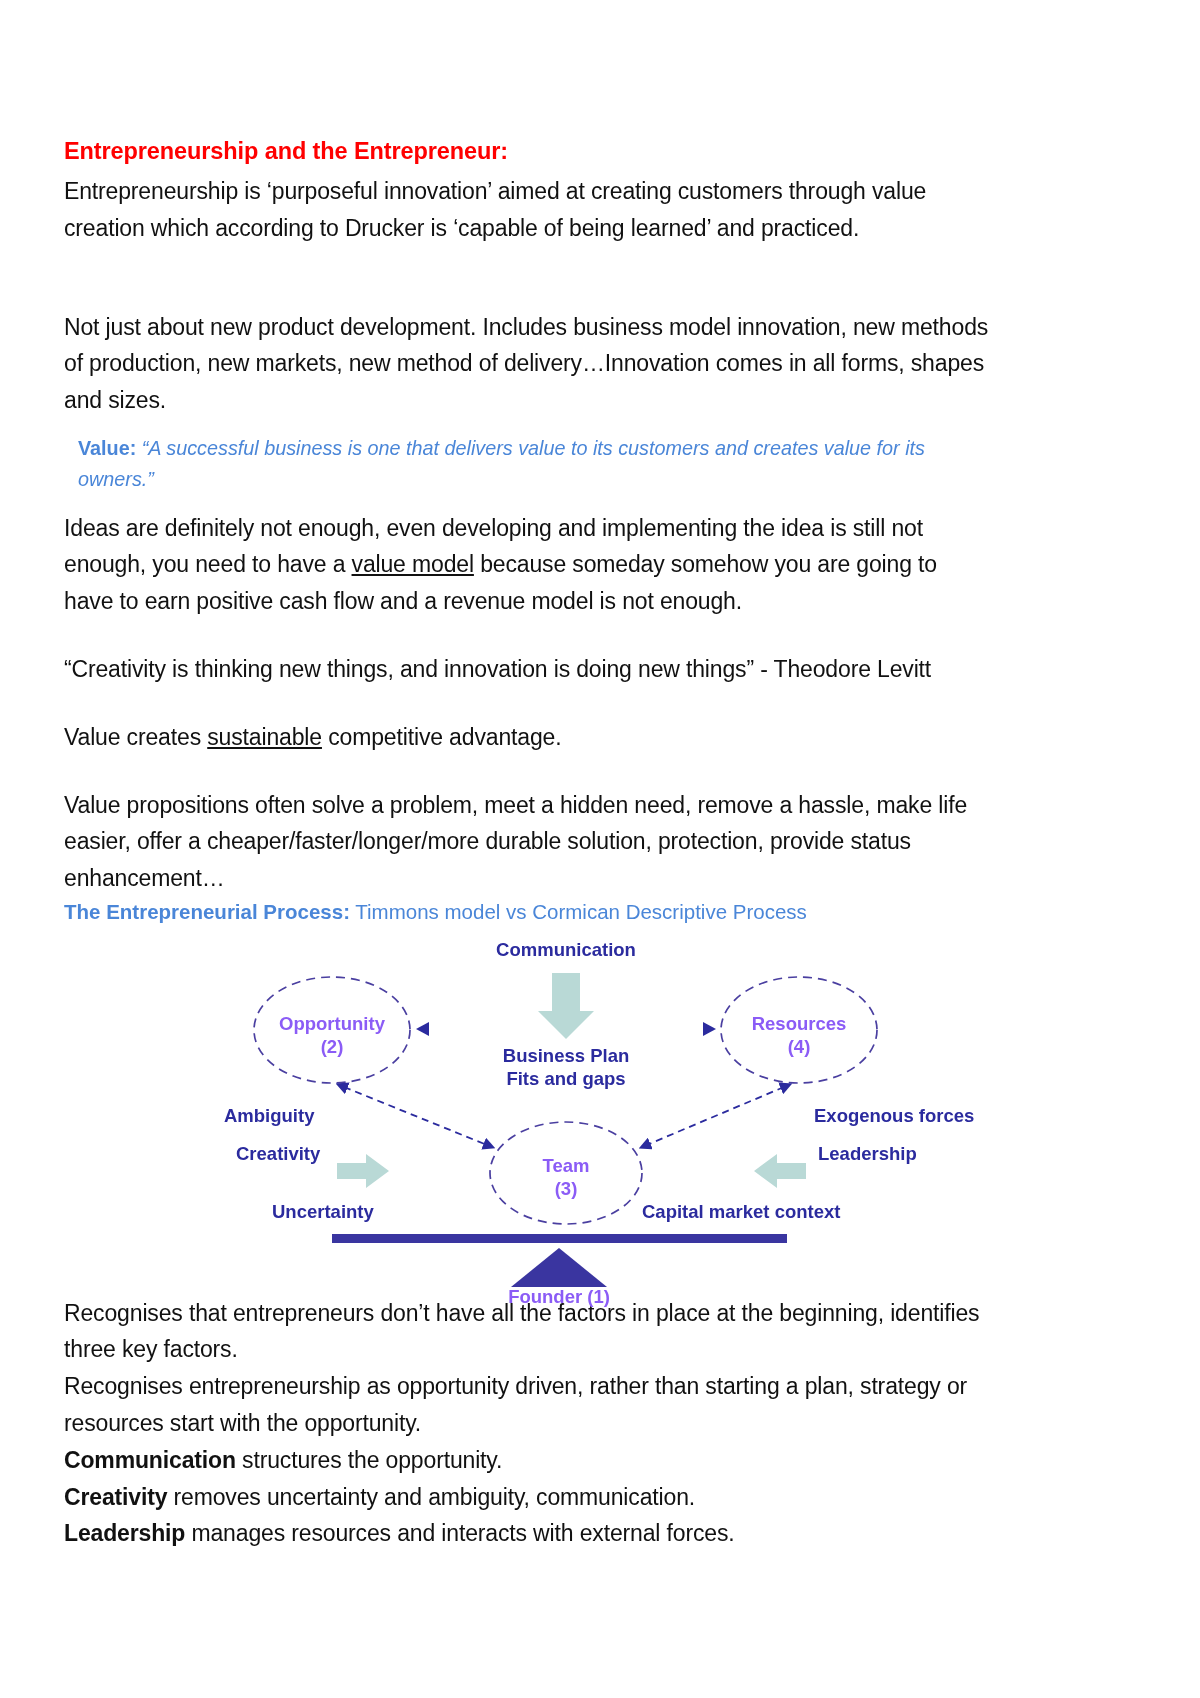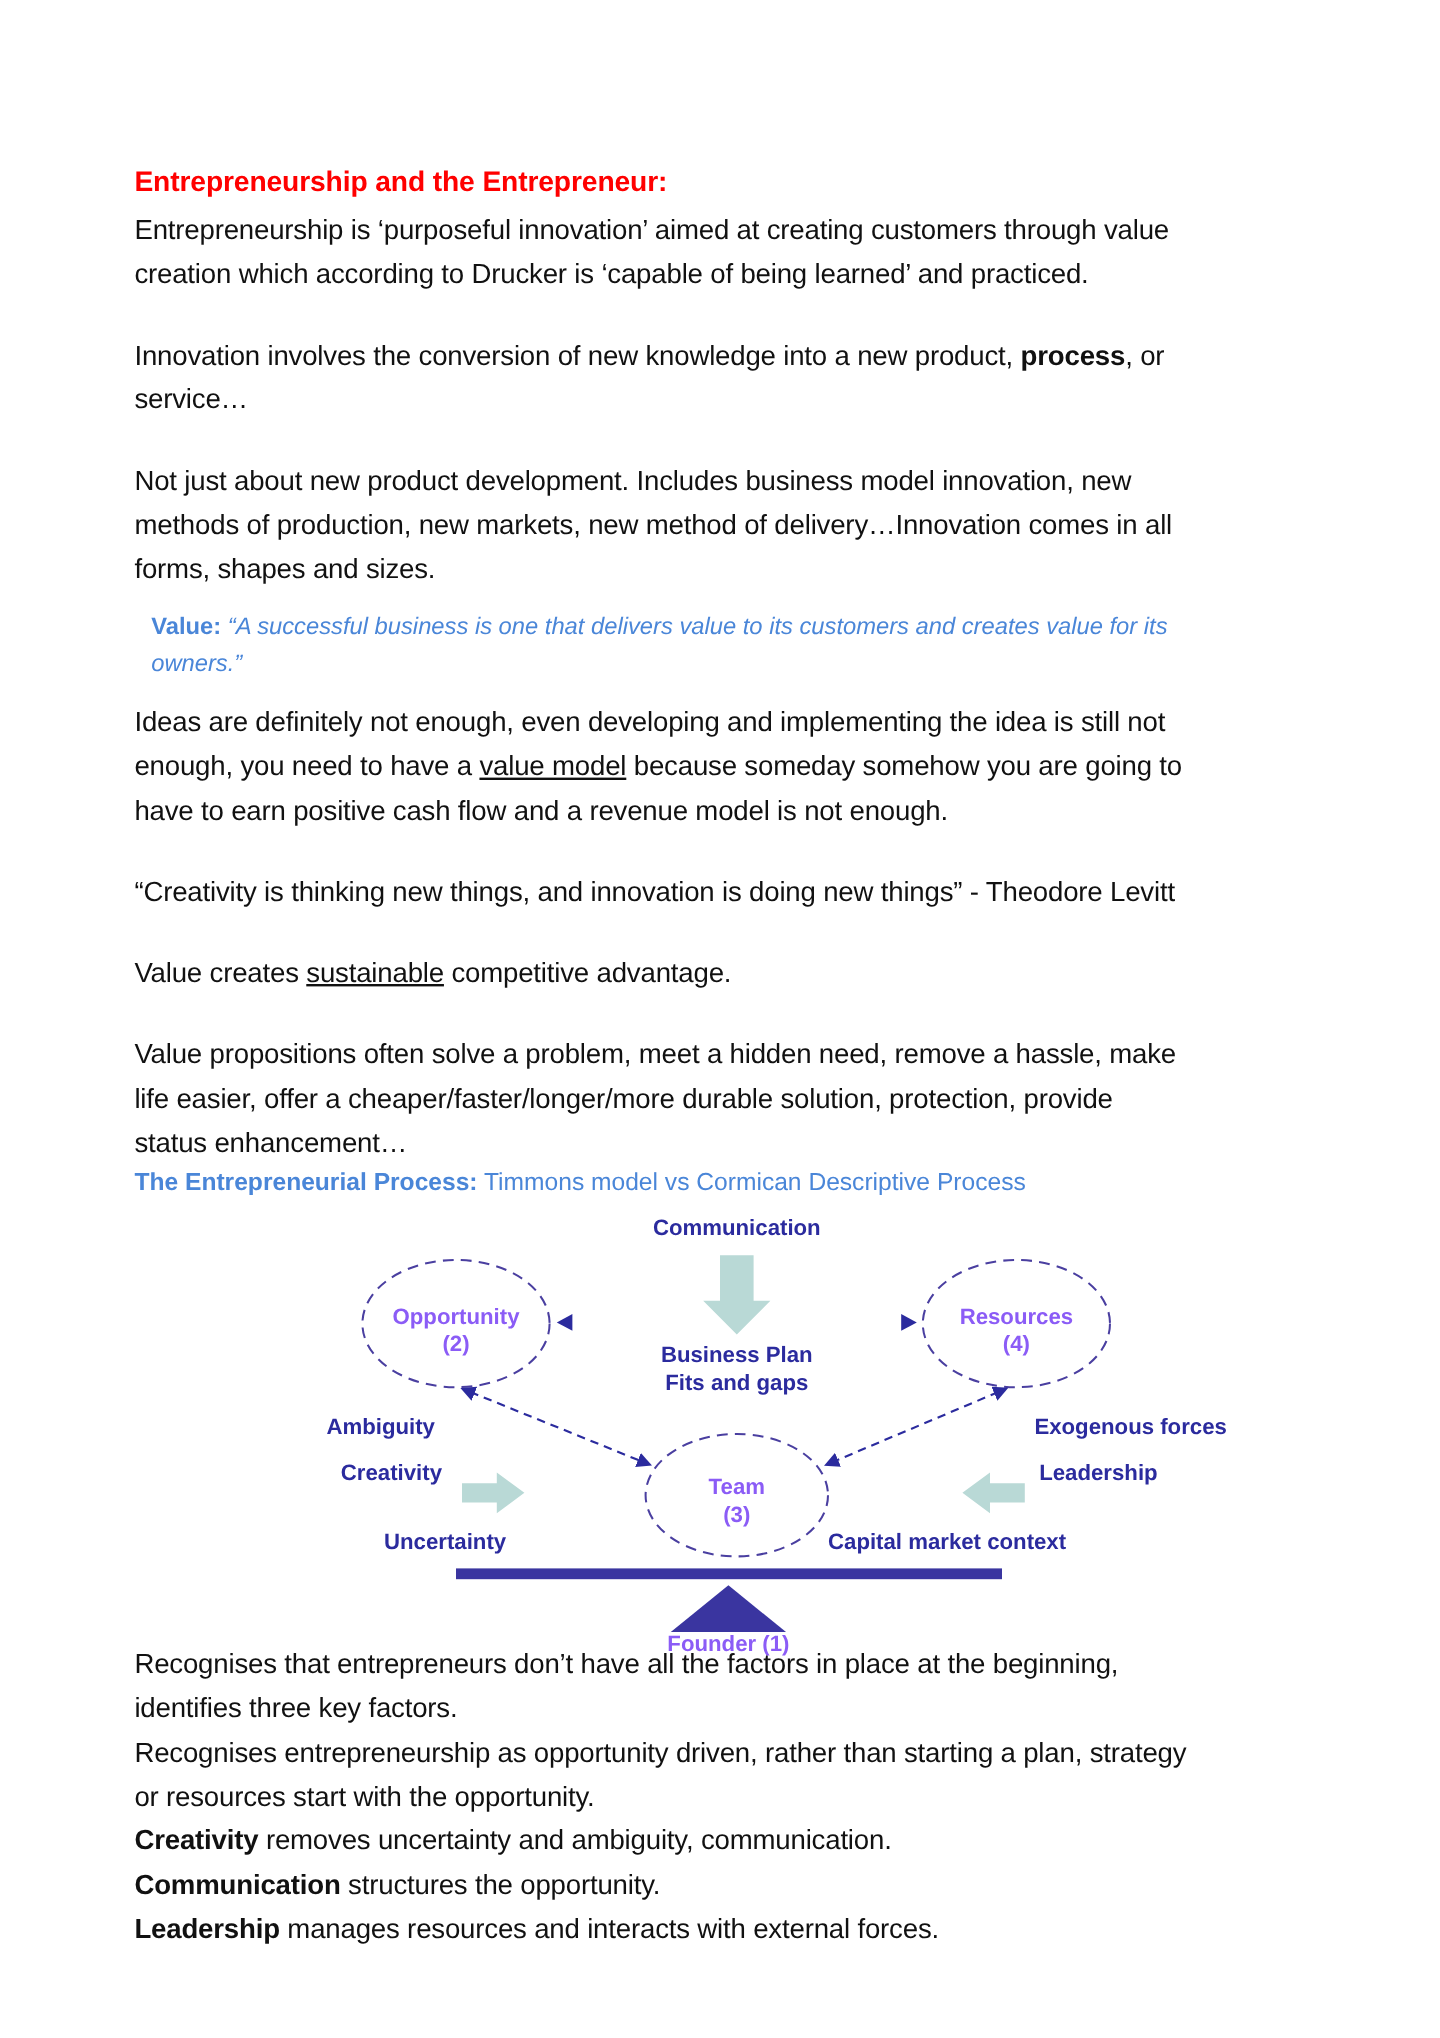--- a/index.html
+++ b/index.html
@@ -14,21 +14,21 @@
     color: #000000;
     position: relative;
     overflow: hidden;
   }
   .page {
     position: relative;
     width: 1200px;
     height: 1698px;
     background: #ffffff;
     box-sizing: border-box;
-    padding: 136px 210px 0 112px;
+    padding: 136px 210px 0 64px;
   }
   .h-red {
     color: #FF0000;
     font-weight: bold;
     font-size: 23.5px;
     line-height: 1.32;
     margin: 0 0 6px 0;
     letter-spacing: -0.1px;
   }
   .h-blue {
@@ -99,21 +99,20 @@
 
 <div class="page">
 
   <h1 class="h-red">Entrepreneurship and the Entrepreneur:</h1>
 
 
   <p class="body">Entrepreneurship is ‘purposeful innovation’ aimed at creating customers through value creation which according to Drucker is ‘capable of being learned’ and practiced.</p>
 
   <div class="spacer-line">&nbsp;</div>
 
-  <p class="body"><span>Innovation involves the conversion of new knowledge into a new product, </span><span class="b">process</span><span>, or service…</span></p>
 
   <div class="spacer-line">&nbsp;</div>
 
   <p class="body">Not just about new product development. Includes business model innovation, new methods of production, new markets, new method of delivery…Innovation comes in all forms, shapes and sizes.</p>
 
   <p class="value-quote"><span class="lead">Value:</span><span class="q"> “A successful business is one that delivers value to its customers and creates value for its owners.”</span></p>
 
   <p class="body"><span>Ideas are definitely not enough, even developing and implementing the idea is still not enough, you need to have a </span><span class="u">value model</span><span> because someday somehow you are going to have to earn positive cash flow and a revenue model is not enough.</span></p>
 
   <div class="spacer-line">&nbsp;</div>
@@ -187,17 +186,17 @@
     <div class="dlabel" style="left:428px; top:266px;">Capital market context</div>
 
     <div class="dlabel orange center" style="left:272px; top:220px; width:160px;">Team</div>
     <div class="dlabel orange center" style="left:272px; top:243px; width:160px;">(3)</div>
 
     <div class="dlabel orange center" style="left:265px; top:351px; width:160px;">Founder (1)</div>
   </div>
 
   <p class="body">Recognises that entrepreneurs don’t have all the factors in place at the beginning, identifies three key factors.</p>
   <p class="body">Recognises entrepreneurship as opportunity driven, rather than starting a plan, strategy or resources start with the opportunity.</p>
+  <p class="body"><span class="b">Communication</span><span> structures the opportunity.</span></p>
   <p class="body"><span class="b">Creativity</span><span> removes uncertainty and ambiguity, communication.</span></p>
-  <p class="body"><span class="b">Communication</span><span> structures the opportunity.</span></p>
   <p class="body"><span class="b">Leadership</span><span> manages resources and interacts with external forces.</span></p>
 
 </div>
 
 </body></html>

